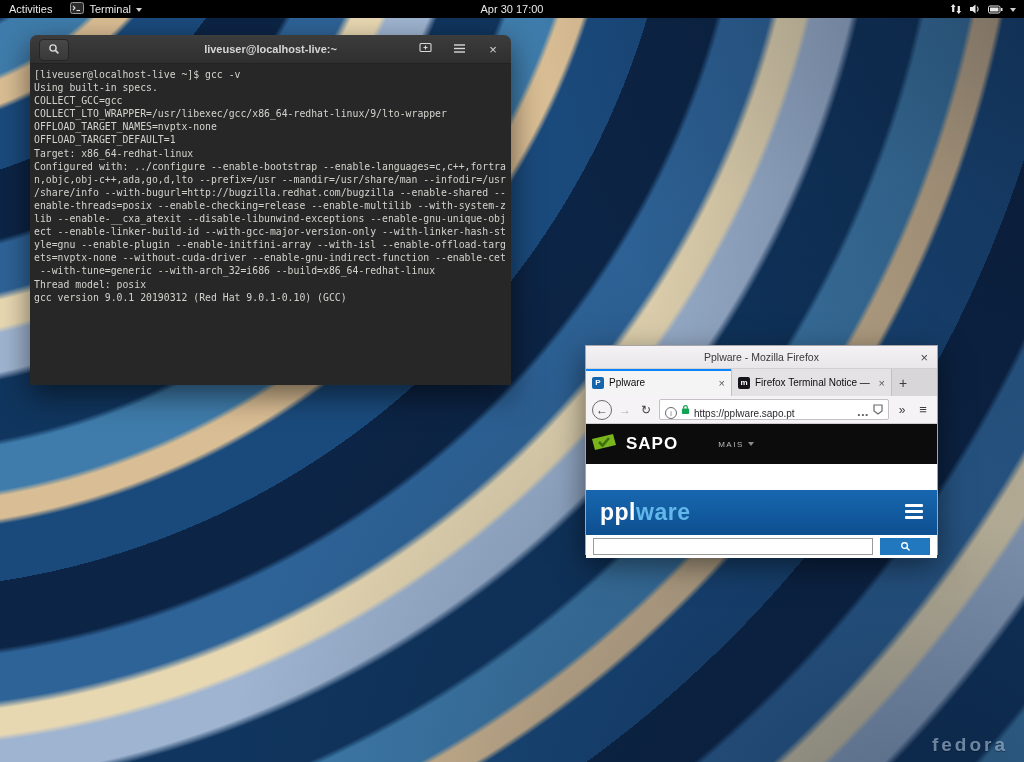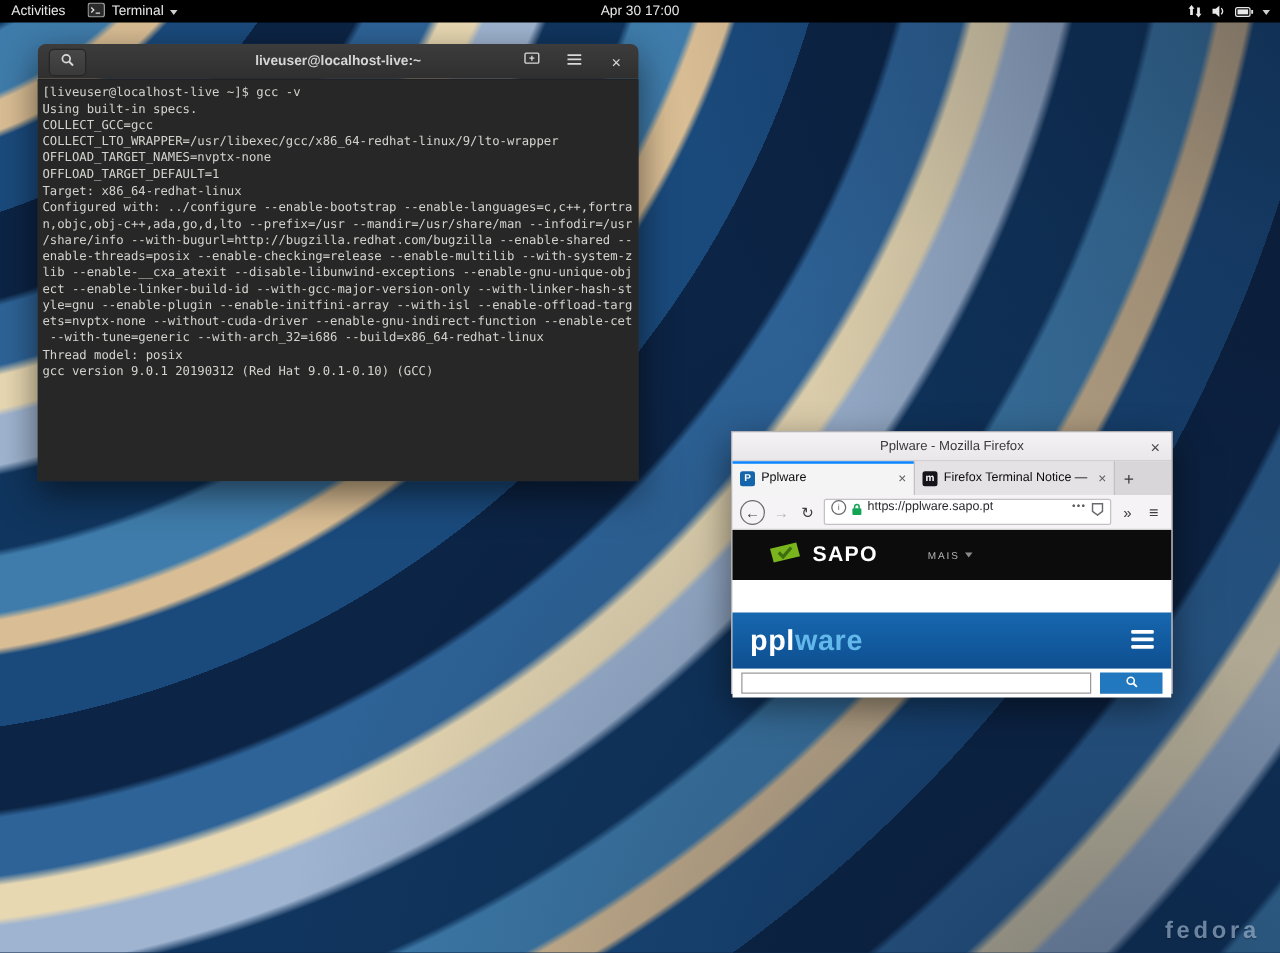--- a/index.html
+++ b/index.html
@@ -61,30 +61,30 @@
     font-size:8px;font-weight:bold;color:#fff;flex:0 0 auto;}
   .fav-pplware{background:#1565ad;}
   .fav-moz{background:#15141a;}
   .tab-label{font-size:10px;color:#0c0c0d;white-space:nowrap;overflow:hidden;flex:1;}
   .tab-close{font-size:11px;color:#5a5a5a;flex:0 0 auto;}
   .ff-newtab{width:22px;display:flex;align-items:center;justify-content:center;font-size:14px;color:#3a3a3a;}
   .ff-navbar{height:27px;background:#f5f3f5;border-bottom:1px solid #d0cdd0;display:flex;align-items:center;gap:5px;padding:0 6px;}
   .nav-btn{color:#3e3e42;font-size:12px;display:flex;align-items:center;justify-content:center;width:16px;height:16px;}
   .nav-btn.back{border:1px solid #6b6b6f;border-radius:50%;width:18px;height:18px;font-size:12px;}
   .nav-btn.disabled{color:#b4b2b4;}
-  .urlbar{flex:1;height:19px;background:#fff;border:1px solid #c4c1c4;border-radius:2px;display:flex;align-items:flex-start;gap:4px;padding:0 5px;min-width:0;}
+  .urlbar{flex:1;height:19px;background:#fff;border:1px solid #c4c1c4;border-radius:2px;display:flex;align-items:flex-end;gap:4px;padding:0 5px;min-width:0;}
   .info-circle{width:10px;height:10px;border:1px solid #6a6a6e;border-radius:50%;font-size:7px;color:#6a6a6e;
     display:flex;align-items:center;justify-content:center;flex:0 0 auto;}
   .url-text{font-size:10px;color:#2a2a2e;white-space:nowrap;overflow:hidden;flex:1;}
   .url-dots{font-size:8px;color:#5a5a5e;letter-spacing:1px;flex:0 0 auto;}
   .nav-menu{font-size:13px;}
 
   
   .ff-content{height:134px;display:flex;flex-direction:column;}
-  .sapo-bar{height:40px;background:#0c0c0c;display:flex;align-items:center;padding:0 28px;gap:8px;}
+  .sapo-bar{height:40px;background:#0c0c0c;display:flex;align-items:center;padding:0 4px;gap:8px;}
   .sapo-text{color:#fff;font-weight:bold;font-size:17px;letter-spacing:1px;}
   .mais-menu{display:flex;align-items:center;gap:4px;margin-left:32px;}
   .mais-label{color:#b8b8b8;font-size:8px;letter-spacing:1.5px;}
   .mais-chev{width:0;height:0;border-left:3px solid transparent;border-right:3px solid transparent;border-top:4px solid #8a8a8a;}
   .white-gap{height:26px;background:#ffffff;}
   .pplware-bar{height:45px;background:linear-gradient(180deg,#1767b0,#0e4f90);display:flex;align-items:center;padding:0 14px;position:relative;}
   .pp-logo{font-size:23px;font-weight:bold;letter-spacing:0.5px;}
   .pp-logo .ppl{color:#ffffff;}
   .pp-logo .ware{color:#62b8ea;}
   .pp-burger{position:absolute;right:14px;top:14px;display:flex;flex-direction:column;gap:3px;}

